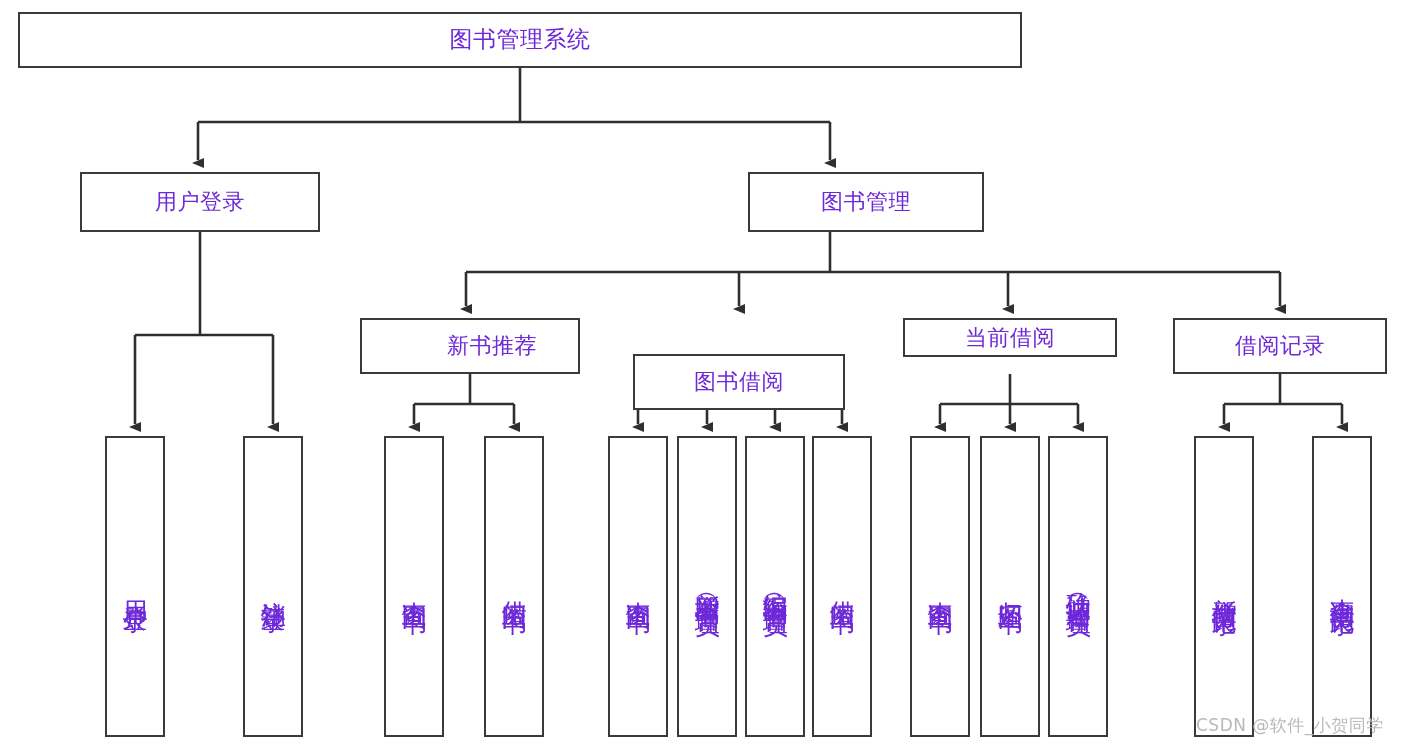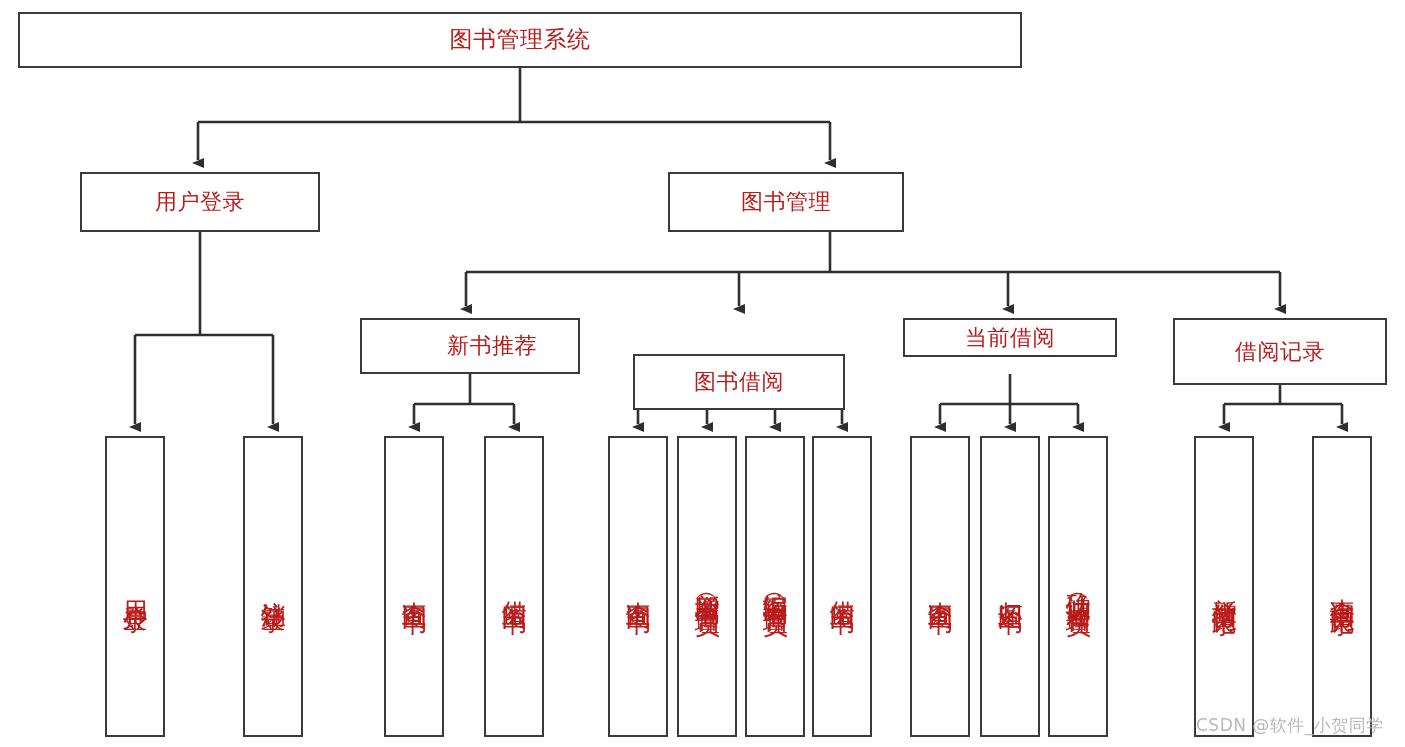--- a/index.html
+++ b/index.html
@@ -26,21 +26,21 @@
     pointer-events: none;
   }
   .node {
     position: absolute;
     box-sizing: border-box;
     border: 2px solid #3a3a3a;
     background: #ffffff;
     display: flex;
     align-items: center;
     justify-content: center;
-    color: #b91c1c;
+    color: #6d28d9;
     line-height: 1.18;
   }
   .node.h {
     font-size: 22px;
     letter-spacing: 0.5px;
   }
   .node.root {
     font-size: 23px;
   }
   .node.v {
@@ -121,34 +121,34 @@
     </g>
   </svg>
 
   <div class="node h root" style="left:18px; top:12px; width:1004px; height:56px;">
     <span>图书管理系统</span>
   </div>
 
   <div class="node h" style="left:80px; top:172px; width:240px; height:60px;">
     <span>用户登录</span>
   </div>
-  <div class="node h" style="left:668px; top:172px; width:236px; height:60px;">
+  <div class="node h" style="left:748px; top:172px; width:236px; height:60px;">
     <span>图书管理</span>
   </div>
 
   <div class="node h" style="left:360px; top:318px; width:220px; height:56px;padding-left:44px;">
     <span>新书推荐</span>
   </div>
   <div class="node h" style="left:633px; top:318px; width:212px; height:56px;margin-top:36px;">
     <span>图书借阅</span>
   </div>
   <div class="node h" style="left:903px; top:318px; width:214px; height:39px;">
     <span>当前借阅</span>
   </div>
-  <div class="node h" style="left:1173px; top:318px; width:214px; height:67px;">
+  <div class="node h" style="left:1173px; top:318px; width:214px; height:56px;">
     <span>借阅记录</span>
   </div>
 
   <div class="node v" style="left:105px; top:436px; width:60px; height:301px;">
     <span class="vlabel">用户登录</span>
   </div>
   <div class="node v" style="left:243px; top:436px; width:60px; height:301px;">
     <span class="vlabel">注销登录</span>
   </div>
 

